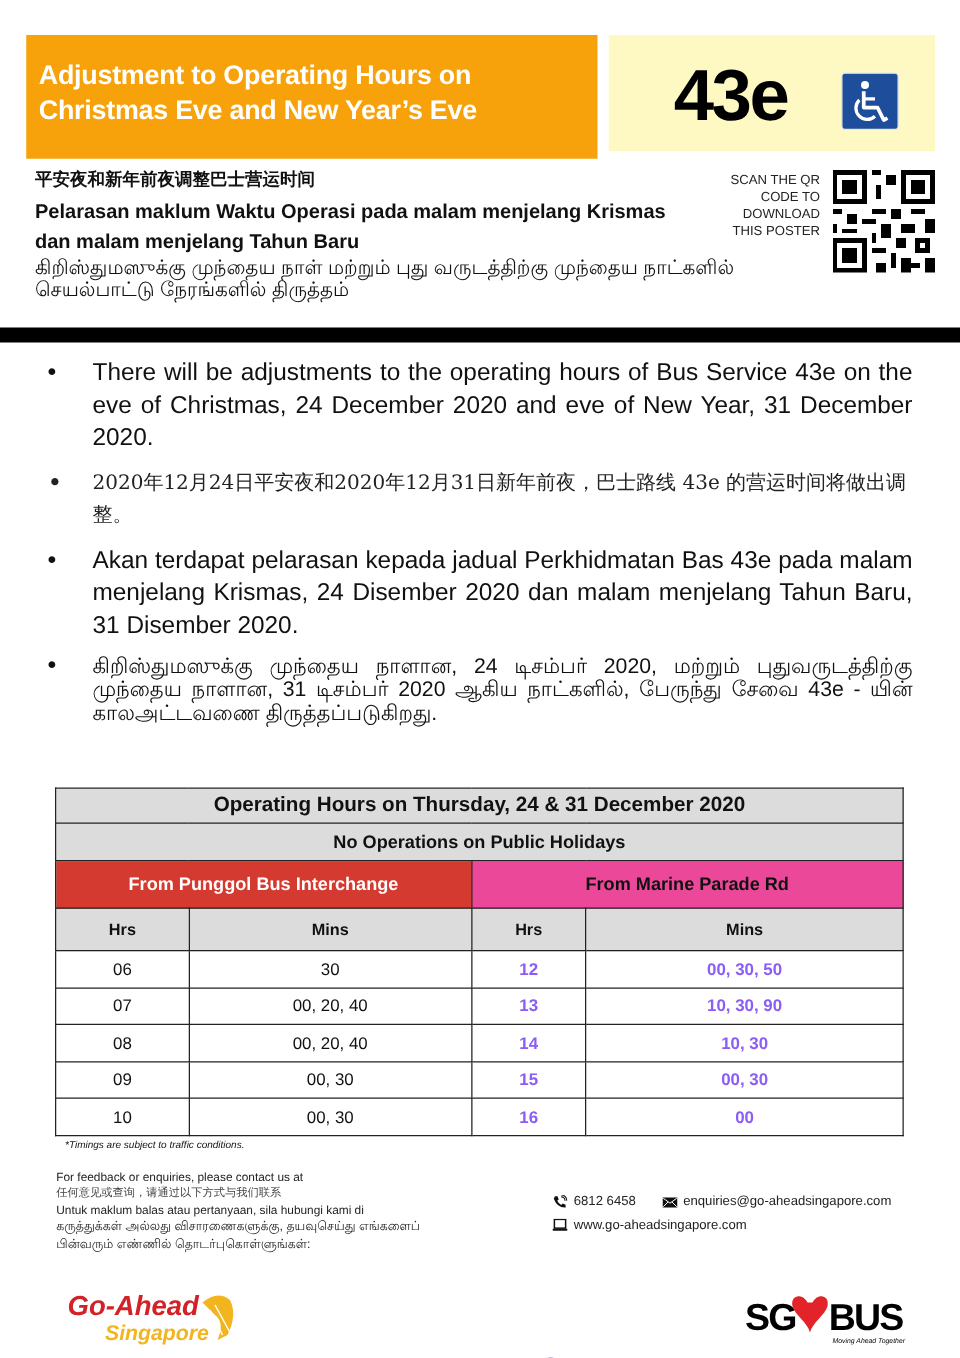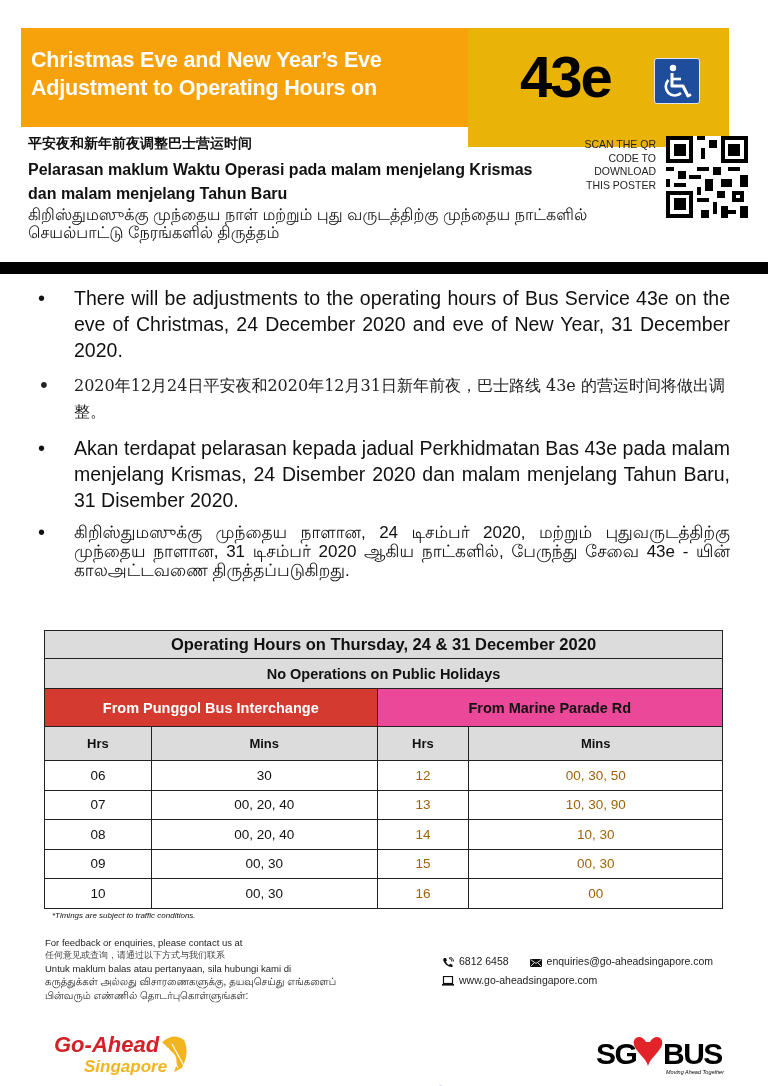--- a/index.html
+++ b/index.html
@@ -1,21 +1,21 @@
 <!DOCTYPE html>
 <html><head>
 <meta charset="utf-8">
 <style>
   * { box-sizing: border-box; margin: 0; padding: 0; }
   html, body { width: 768px; height: 1086px; background: #ffffff; overflow: hidden; }
   body { position: relative; font-family: "Liberation Sans", "DejaVu Sans", sans-serif; color: #111; }
 
   .title-box { position: absolute; left: 21px; top: 28px; width: 457px; height: 99px; background: #f7a20a; color: #fff; padding: 18px 0 0 10px; }
   .title-box div { font-weight: bold; font-size: 21.5px; line-height: 28px; letter-spacing: -0.2px; }
-  .route-box { position: absolute; left: 468px; top: 28px; width: 261px; height: 119px; background: #eab308; }
+  .route-box { position: absolute; left: 487px; top: 28px; width: 261px; height: 93px; background: #fef9c3; }
   .route-num { position: absolute; left: 52px; top: 14px; font-weight: bold; font-size: 58px; color: #000; letter-spacing: -2px; line-height: 70px; }
   .wc-icon { position: absolute; left: 186px; top: 30px; width: 46px; height: 46px; background: #1e4d9b; border: 1px solid #dfe6ef; border-radius: 3px; }
 
   .sub { position: absolute; left: 28px; }
   .sub-zh { top: 135px; font-size: 14px; font-weight: bold; font-family: "DejaVu Sans", sans-serif; }
   .sub-ms { top: 158px; font-size: 16px; font-weight: bold; line-height: 24px; width: 520px; }
   .sub-ta { top: 206px; font-size: 16px; line-height: 18px; width: 560px; }
 
   .qr-label { position: absolute; left: 566px; top: 138px; width: 90px; text-align: right; font-size: 10.5px; line-height: 13.5px; color: #222; }
   .qr { position: absolute; left: 666px; top: 136px; width: 82px; height: 82px; }
@@ -31,40 +31,40 @@
 
   table.sched { position: absolute; left: 44px; top: 630px; width: 679px; border-collapse: collapse; font-size: 14px; }
   table.sched td { border: 1.5px solid #222; text-align: center; }
   .r-title td { background: #dcdcdc; height: 28px; font-weight: bold; font-size: 16.5px; }
   .r-note td { background: #dcdcdc; height: 30px; font-weight: bold; font-size: 14.5px; }
   .r-dir td { height: 38px; font-weight: bold; font-size: 14.5px; }
   .dir-a { background: #d43a2f; color: #fff; }
   .dir-b { background: #ec4899; color: #111; margin-left: 44px; }
   .r-head td { background: #dcdcdc; height: 34px; font-weight: bold; font-size: 13px; }
   .r-data td { height: 29.5px; font-size: 13.5px; }
-  .r-data td.red { color: #a16207; }
+  .r-data td.red { color: #8b5cf6; font-weight: bold; }
 
   .footnote { position: absolute; left: 52px; top: 911px; font-size: 8px; font-style: italic; }
   .contact { position: absolute; left: 45px; top: 936px; font-size: 9.5px; line-height: 13px; color: #222; }
   .contact .zh { font-family: "DejaVu Serif", serif; color: #444; font-size: 9px; }
   .contact .ta { font-size: 10px; line-height: 14px; }
   .contact-right { position: absolute; left: 442px; top: 953px; font-size: 10.5px; line-height: 16px; color: #222; }
   .contact-right .item { display: inline-flex; align-items: center; gap: 5px; margin-right: 18px; }
   .ico { display: inline-block; width: 12px; height: 11px; }
 
   .logo-goahead { position: absolute; left: 52px; top: 1028px; width: 140px; height: 50px; text-align: right; }
   .logo-lta { position: absolute; left: 328px; top: 1085px; width: 150px; height: 50px; margin-left: 30px; }
   .logo-sgbus { position: absolute; left: 596px; top: 1030px; width: 135px; height: 48px; }
 </style>
 </head>
 <body>
 
 <div class="title-box">
+  <div>Adjustment to Operating Hours on</div>
   <div>Christmas Eve and New Year’s Eve</div>
-  <div>Adjustment to Operating Hours on</div>
 </div>
 <div class="route-box">
   <div class="route-num">43e</div>
   <div class="wc-icon">
     <svg width="46" height="46" viewBox="0 0 46 46">
       <circle cx="18" cy="9" r="3.2" fill="#fff"></circle>
       <path d="M17 14 L17 27 L28 27 L33 37 L36 35.5" stroke="#fff" stroke-width="3" fill="none" stroke-linejoin="round"></path>
       <path d="M17 20 L26 20" stroke="#fff" stroke-width="2.6"></path>
       <path d="M13.5 21 A9 9 0 1 0 26 34" stroke="#fff" stroke-width="2.6" fill="none"></path>
     </svg>

